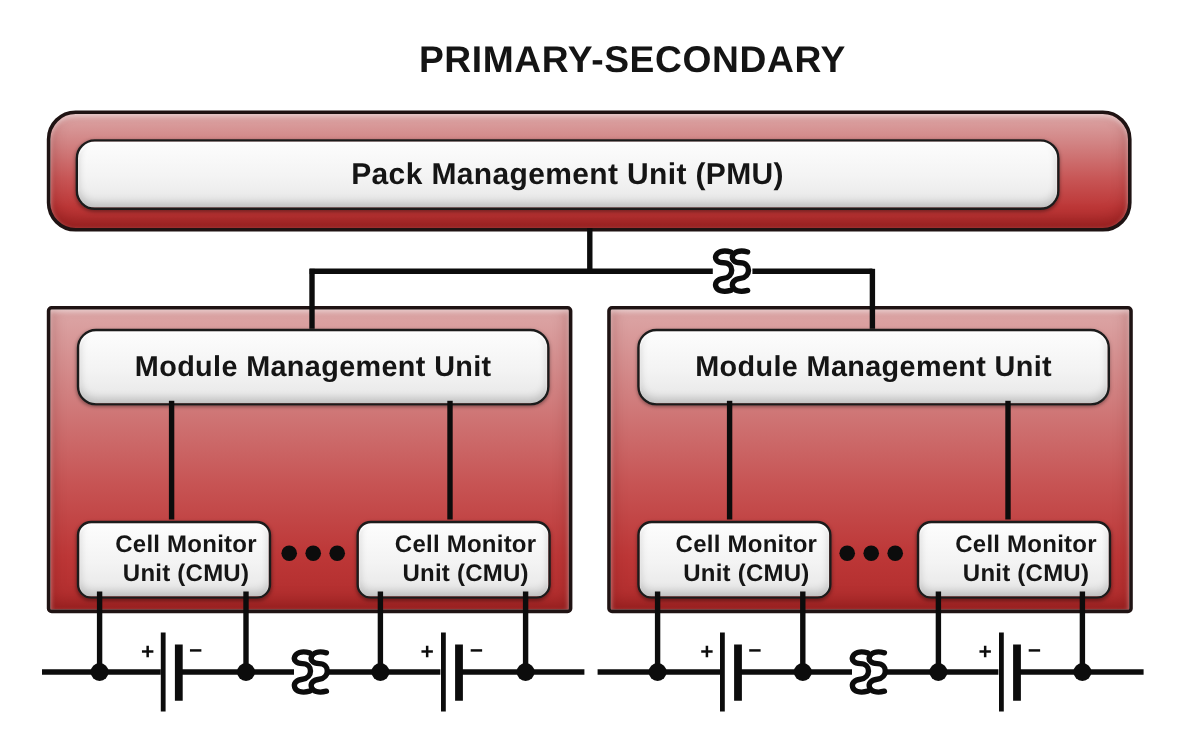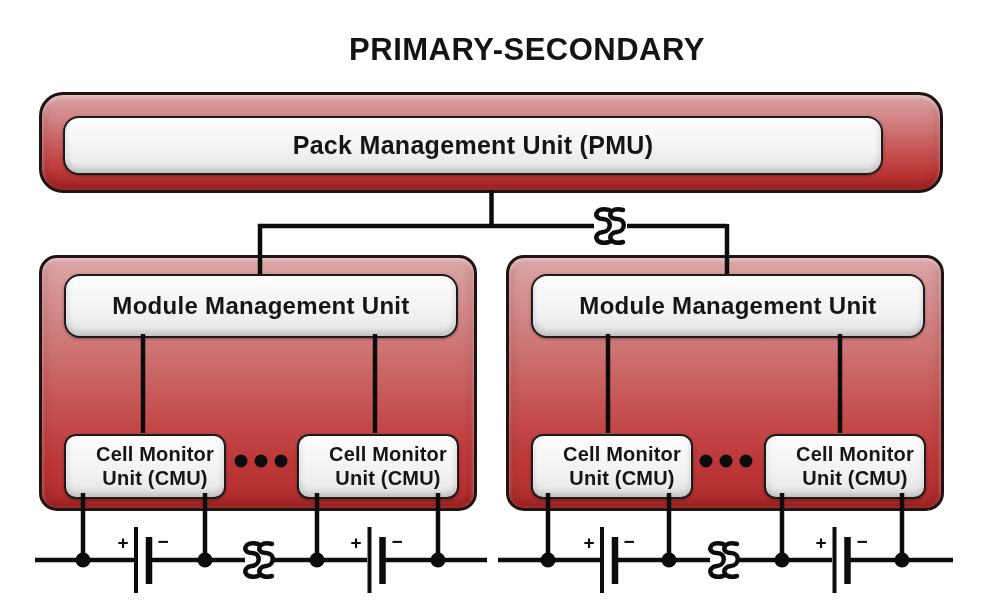--- a/index.html
+++ b/index.html
@@ -7,21 +7,21 @@
     position:relative;width:986px;height:616px;background:#ffffff;
     font-family:"Liberation Sans",sans-serif;overflow:hidden;
   }
   .title{
     position:absolute;top:32px;left:0;width:100%;text-align:center;
     font-size:31px;font-weight:800;letter-spacing:.5px;color:#141414;margin-left:34px;
   }
   .redbox{
     position:absolute;box-sizing:border-box;
     background:linear-gradient(180deg,#dca6a6 0%,#d28484 25%,#c75454 58%,#bd3737 82%,#b02c2c 100%);
-    border:3px solid #1f1313;border-radius:18px;
+    border:3px solid #1f1313;border-radius:4px;
     box-shadow:inset 0 2px 4px rgba(255,255,255,.5), inset 0 -6px 12px rgba(90,0,0,.35);
   }
   #pmu-box{left:39px;top:92px;width:904px;height:101px;border-radius:24px;}
   #module-left{left:39px;top:255px;width:438px;height:256px;}
   #module-right{left:506px;top:255px;width:438px;height:256px;}
   .whitebox{
     position:absolute;box-sizing:border-box;
     background:linear-gradient(180deg,#fdfdfd 0%,#f3f3f3 55%,#e6e6e6 100%);
     border:2px solid #1b1b1b;border-radius:16px;
     display:flex;align-items:center;justify-content:center;text-align:center;

